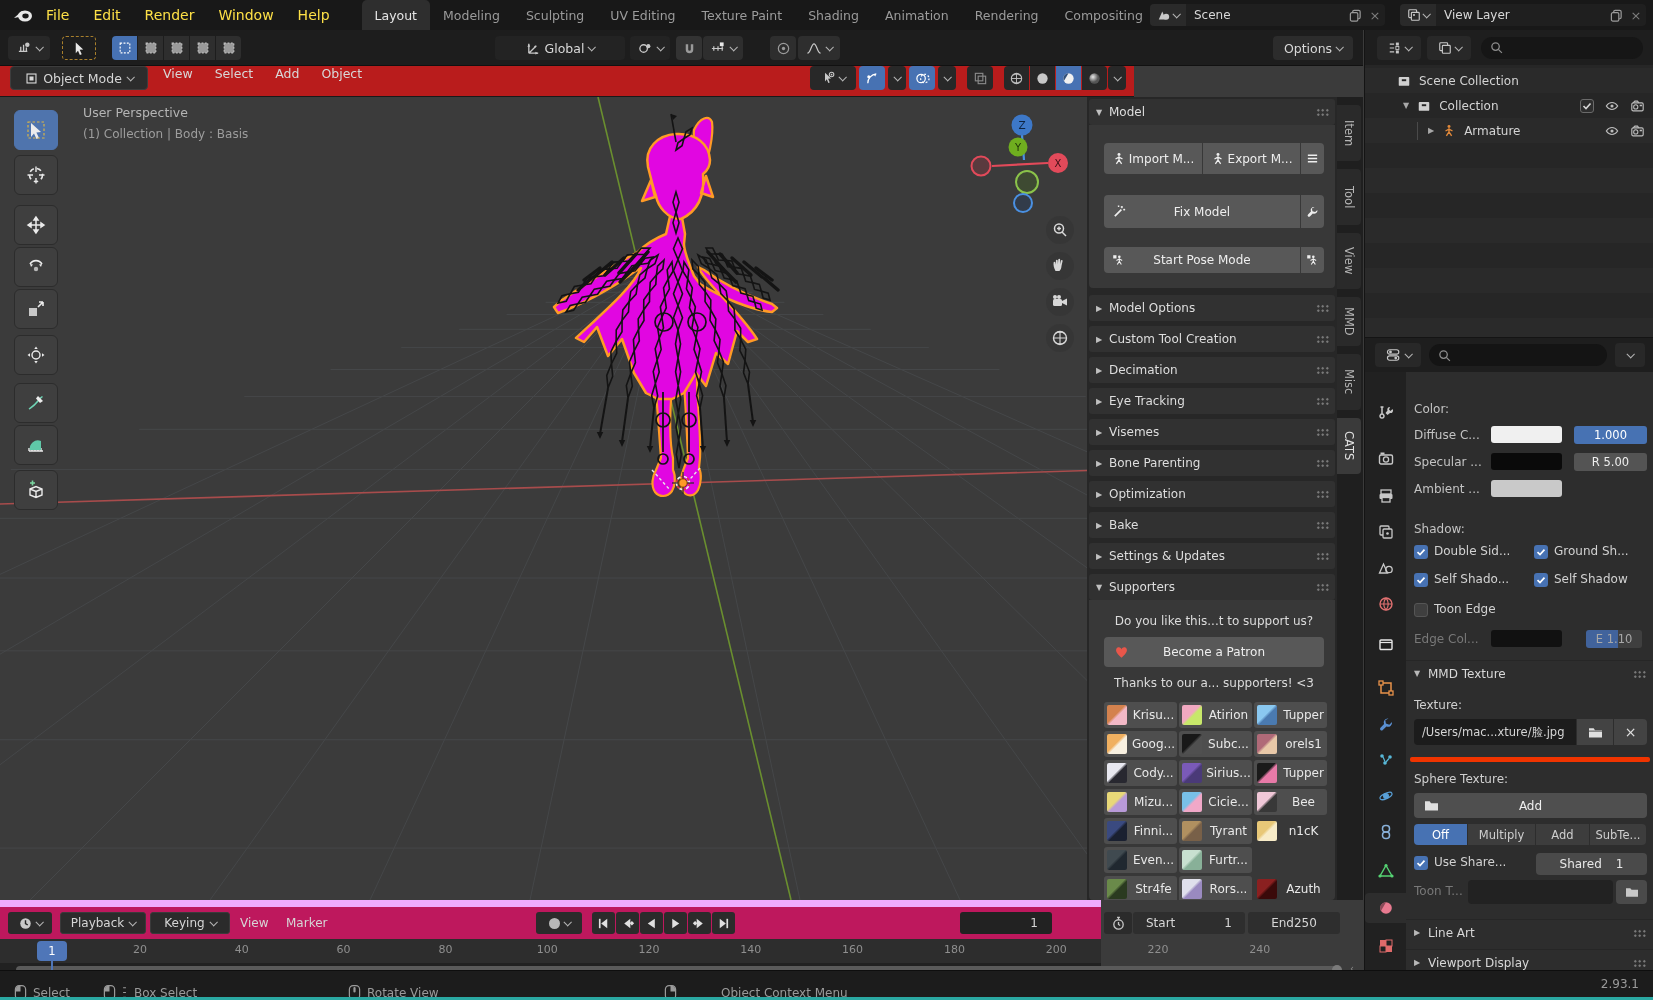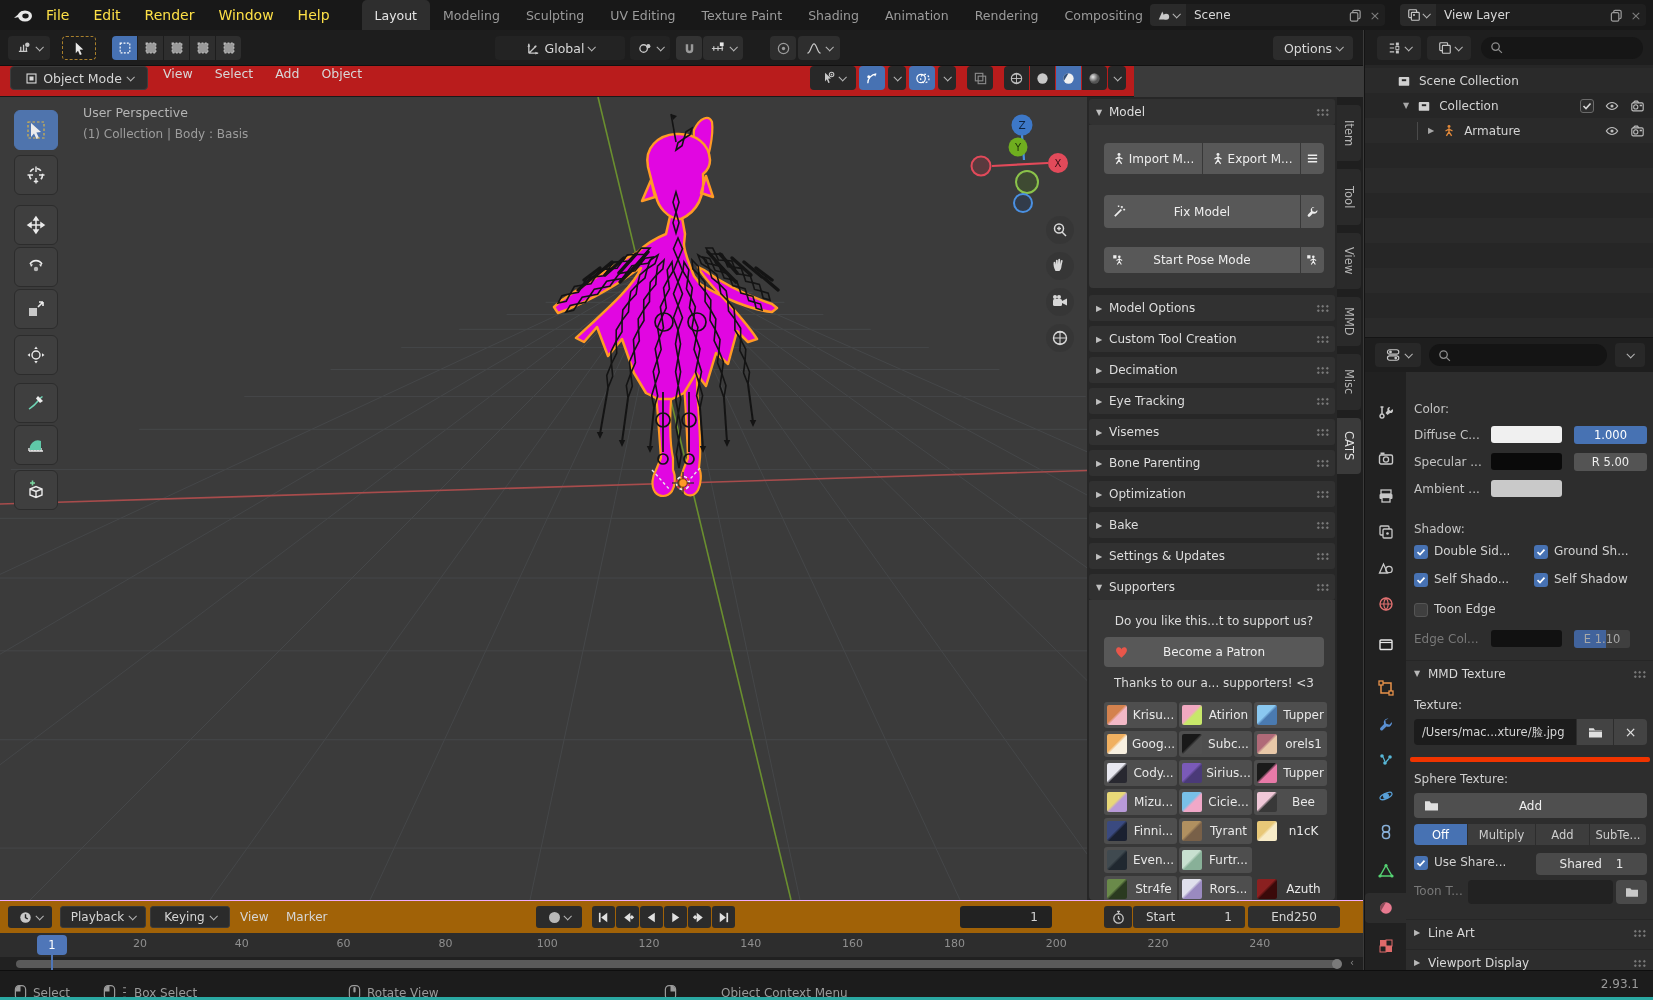--- a/index.html
+++ b/index.html
@@ -56,21 +56,21 @@
 .plabel.dim{color:#787878}
 .swatch{position:absolute;height:17px;width:71px;border-radius:3px}
 .pfield{position:absolute;height:18px;border-radius:3px;display:flex;align-items:center;justify-content:center;font-size:11.5px}
 .cbx{position:absolute;width:14px;height:14px;border-radius:3px;background:#4772b3;display:flex;align-items:center;justify-content:center}
 .cbx.off{background:#3f3f3f;border:1px solid #555}
 .cblabel{position:absolute;color:#d2d2d2;font-size:12px}
 .psec{position:absolute;left:41px;width:248px;height:26px;display:flex;align-items:center;color:#d8d8d8;border-top:1px solid #262626;background:#2d2d2d}
 .psec .tri{width:22px;text-align:center;font-size:8px;color:#b8b8b8}
 .psec .dots{margin-left:auto;margin-right:8px}
 
-#timeline{position:absolute;left:0;top:900px;width:1363px;height:70px;background:#a16207;border-top:1px solid #f0abfc}
+#timeline{position:absolute;left:0;top:900px;width:1101px;height:70px;background:#be185d;border-top:7px solid #f0abfc}
 #tl-ruler{position:absolute;left:0;top:32px;width:100%;height:24px;background:#2d2d2d}
 #tl-scroll{position:absolute;left:0;top:56px;width:100%;height:14px;background:#212121}
 .tlbtn{position:absolute;top:5px;height:22px;background:#2b2b2b;border-radius:3px;display:flex;align-items:center;justify-content:center}
 .tick{position:absolute;top:4px;color:#8f8f8f;font-size:11px;transform:translateX(-50%)}
 
 #status{position:absolute;left:0;top:970px;width:1653px;height:27px;background:#1c1c1c;border-top:1px solid #0e0e0e;display:flex;align-items:center;color:#9a9a9a;font-size:12px}
 .sitem{position:absolute;display:flex;align-items:center;gap:6px}
 #dock{position:absolute;left:0;top:997px;width:1653px;height:3px;background:#2aa8a2}
 svg{display:block}
 </style>
@@ -1045,21 +1045,21 @@
         <div class="cbx" style="left:128px;top:201px">
           <svg width="10" height="10" viewBox="0 0 10 10">
             <path d="M1.5 5.2 L4 7.6 L8.5 2.6" stroke="#fff" stroke-width="1.7" fill="none"></path>
           </svg>
         </div>
         <div class="cblabel" style="left:148px;top:200px">Self Shadow</div>
         <div class="cbx off" style="left:8px;top:231px"></div>
         <div class="cblabel" style="left:28px;top:230px">Toon Edge</div>
         <div class="plabel dim" style="left:8px;top:260px">Edge Col...</div>
         <div class="swatch" style="left:85px;top:258px;background:#111"></div>
-        <div class="pfield" style="left:168px;top:258px;width:56px;background:linear-gradient(to right,#41639c 58%,#3f3f3f 58%);color:#a8a8a8">E  1.10</div>
+        <div class="pfield" style="left:180px;top:258px;width:56px;background:linear-gradient(to right,#41639c 58%,#3f3f3f 58%);color:#a8a8a8">E  1.10</div>
         <div class="psec" style="left:0;top:288px;width:248px">
           <span class="tri">▼</span>
           <span>MMD Texture</span>
           <span class="dots"></span>
         </div>
         <div class="plabel" style="left:8px;top:326px;color:#d0d0d0">Texture:</div>
         <div style="position:absolute;left:8px;top:347px;width:162px;height:26px;background:#1c1c1c;border-radius:4px 0 0 4px;display:flex;align-items:center;padding-left:8px;font-size:11.5px;color:#d5d5d5;white-space:nowrap;overflow:hidden">/Users/mac...xture/脸.jpg</div>
         <div style="position:absolute;left:171px;top:347px;width:36px;height:26px;background:#434343;display:flex;align-items:center;justify-content:center">
           <svg width="15" height="13" viewBox="0 0 16 14">
             <path d="M1 2.5 h5 l1.5 2 H15 V12.5 H1 Z" fill="#e0e0e0"></path>

